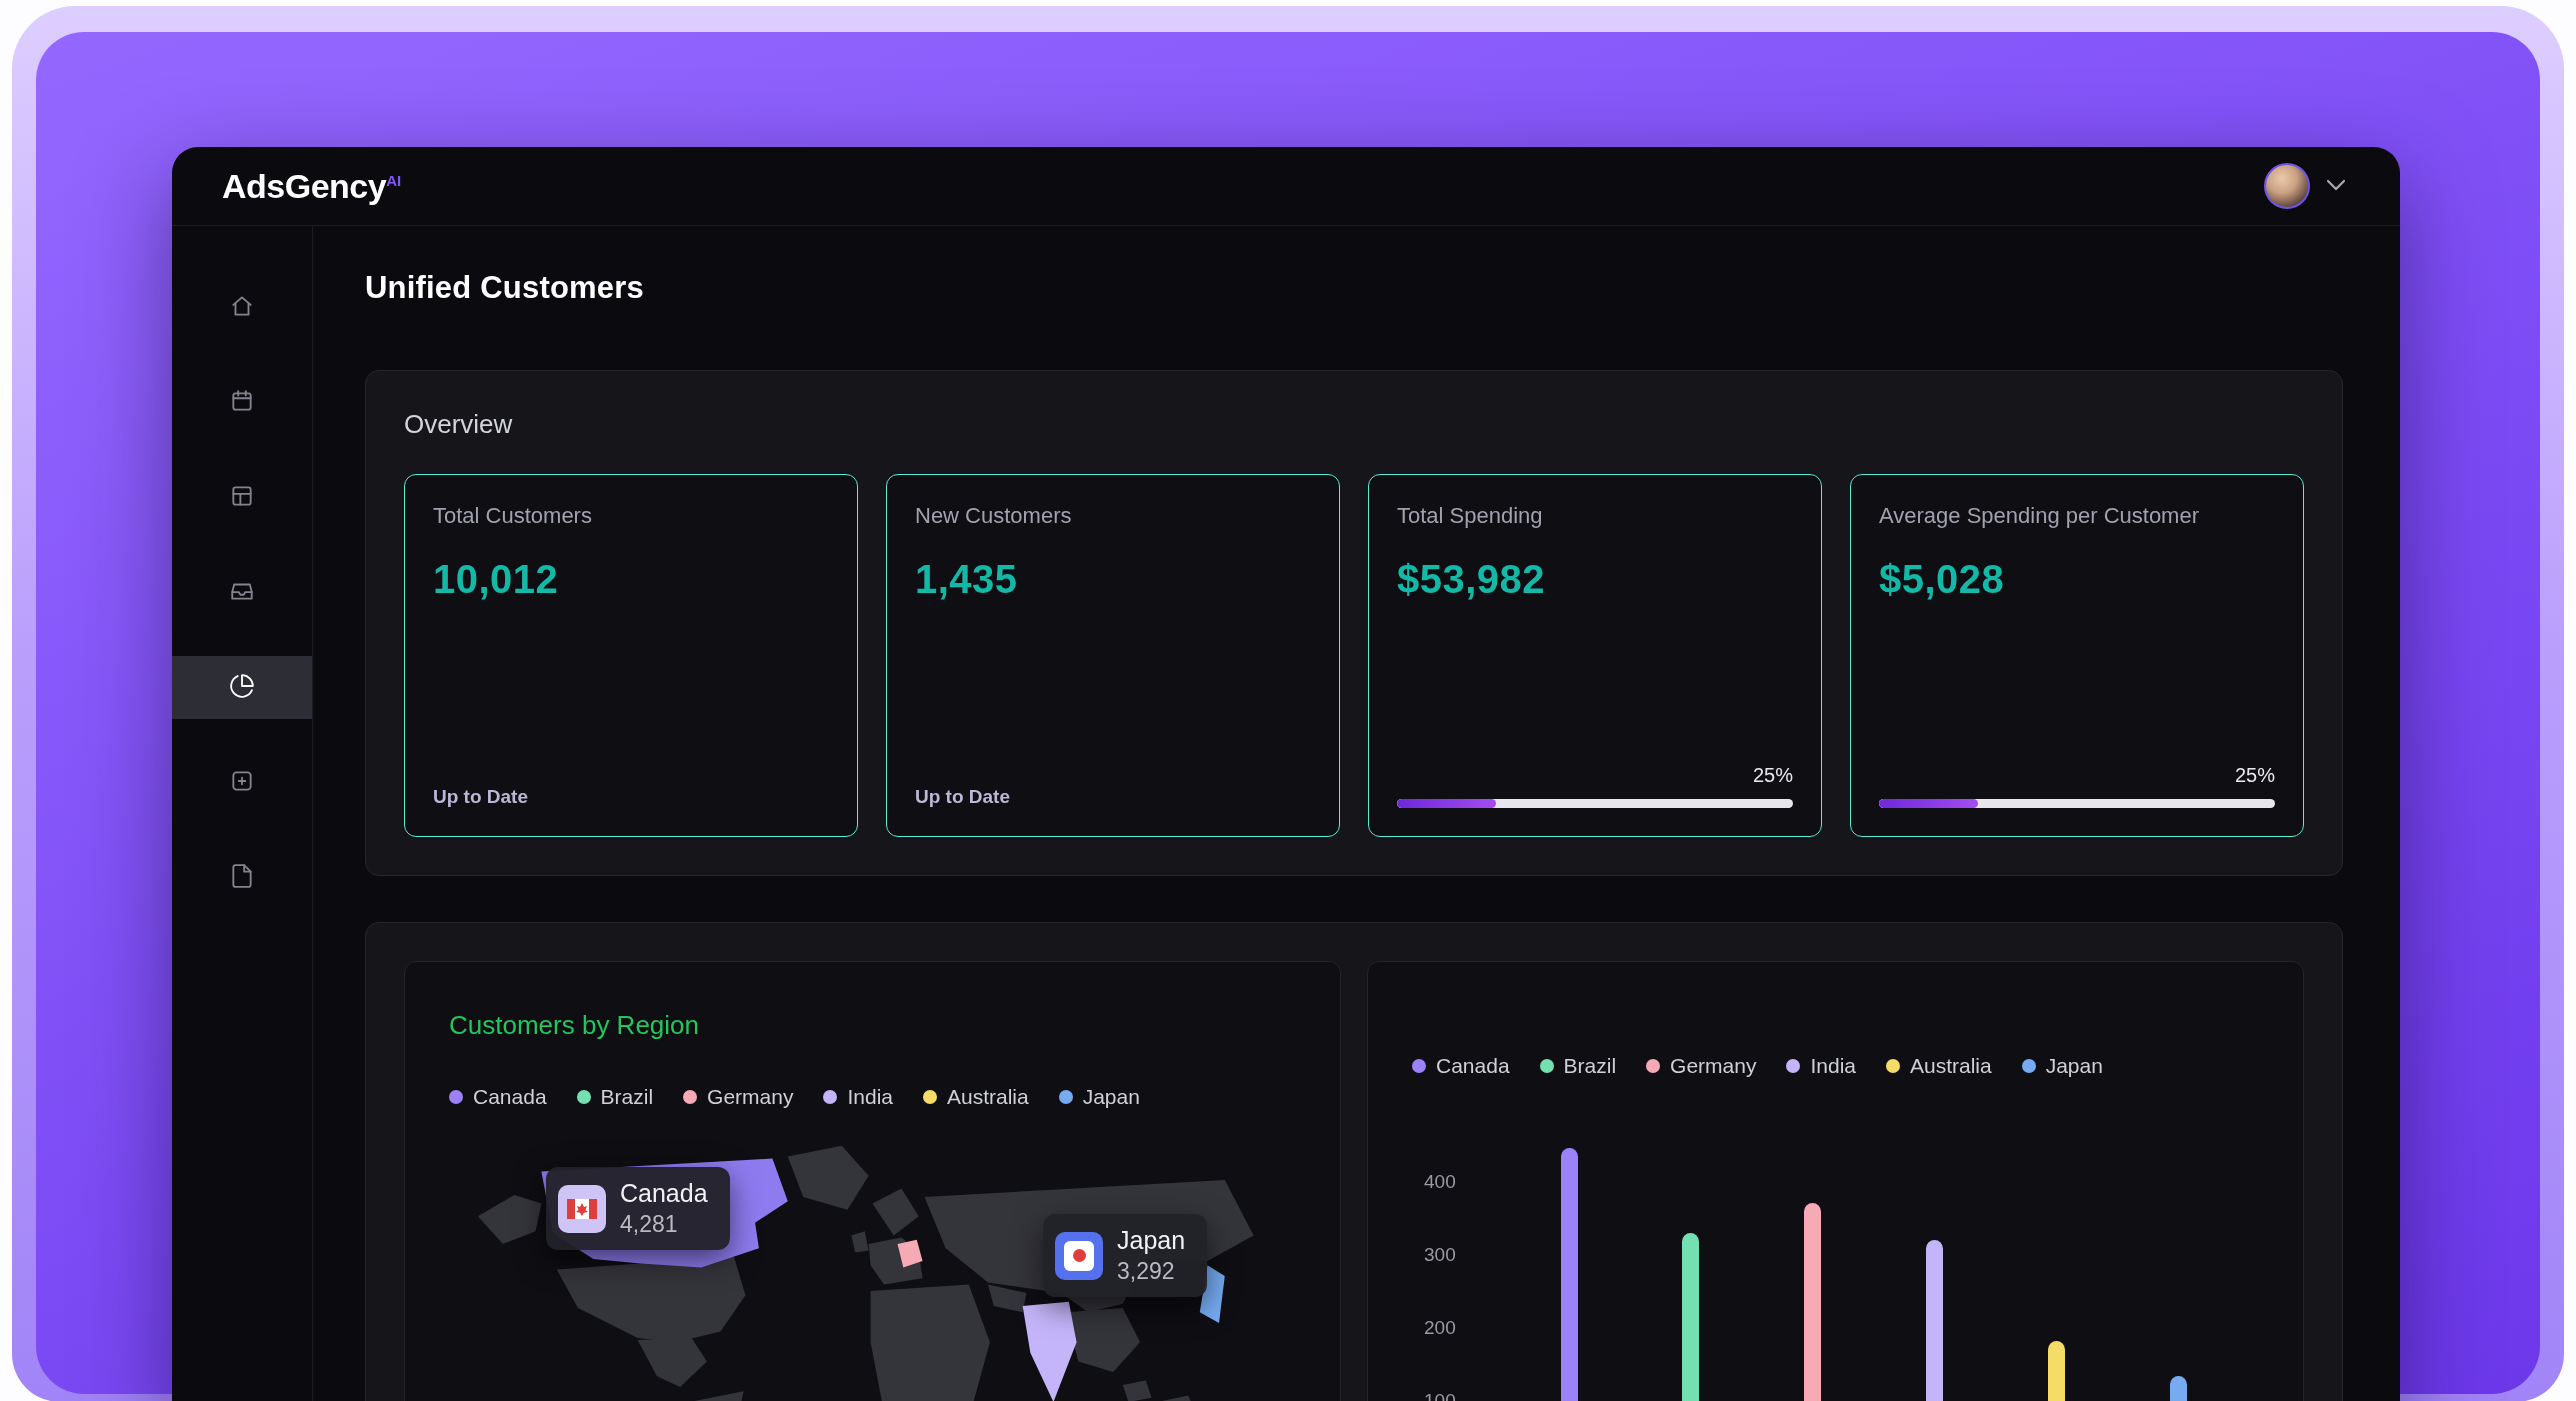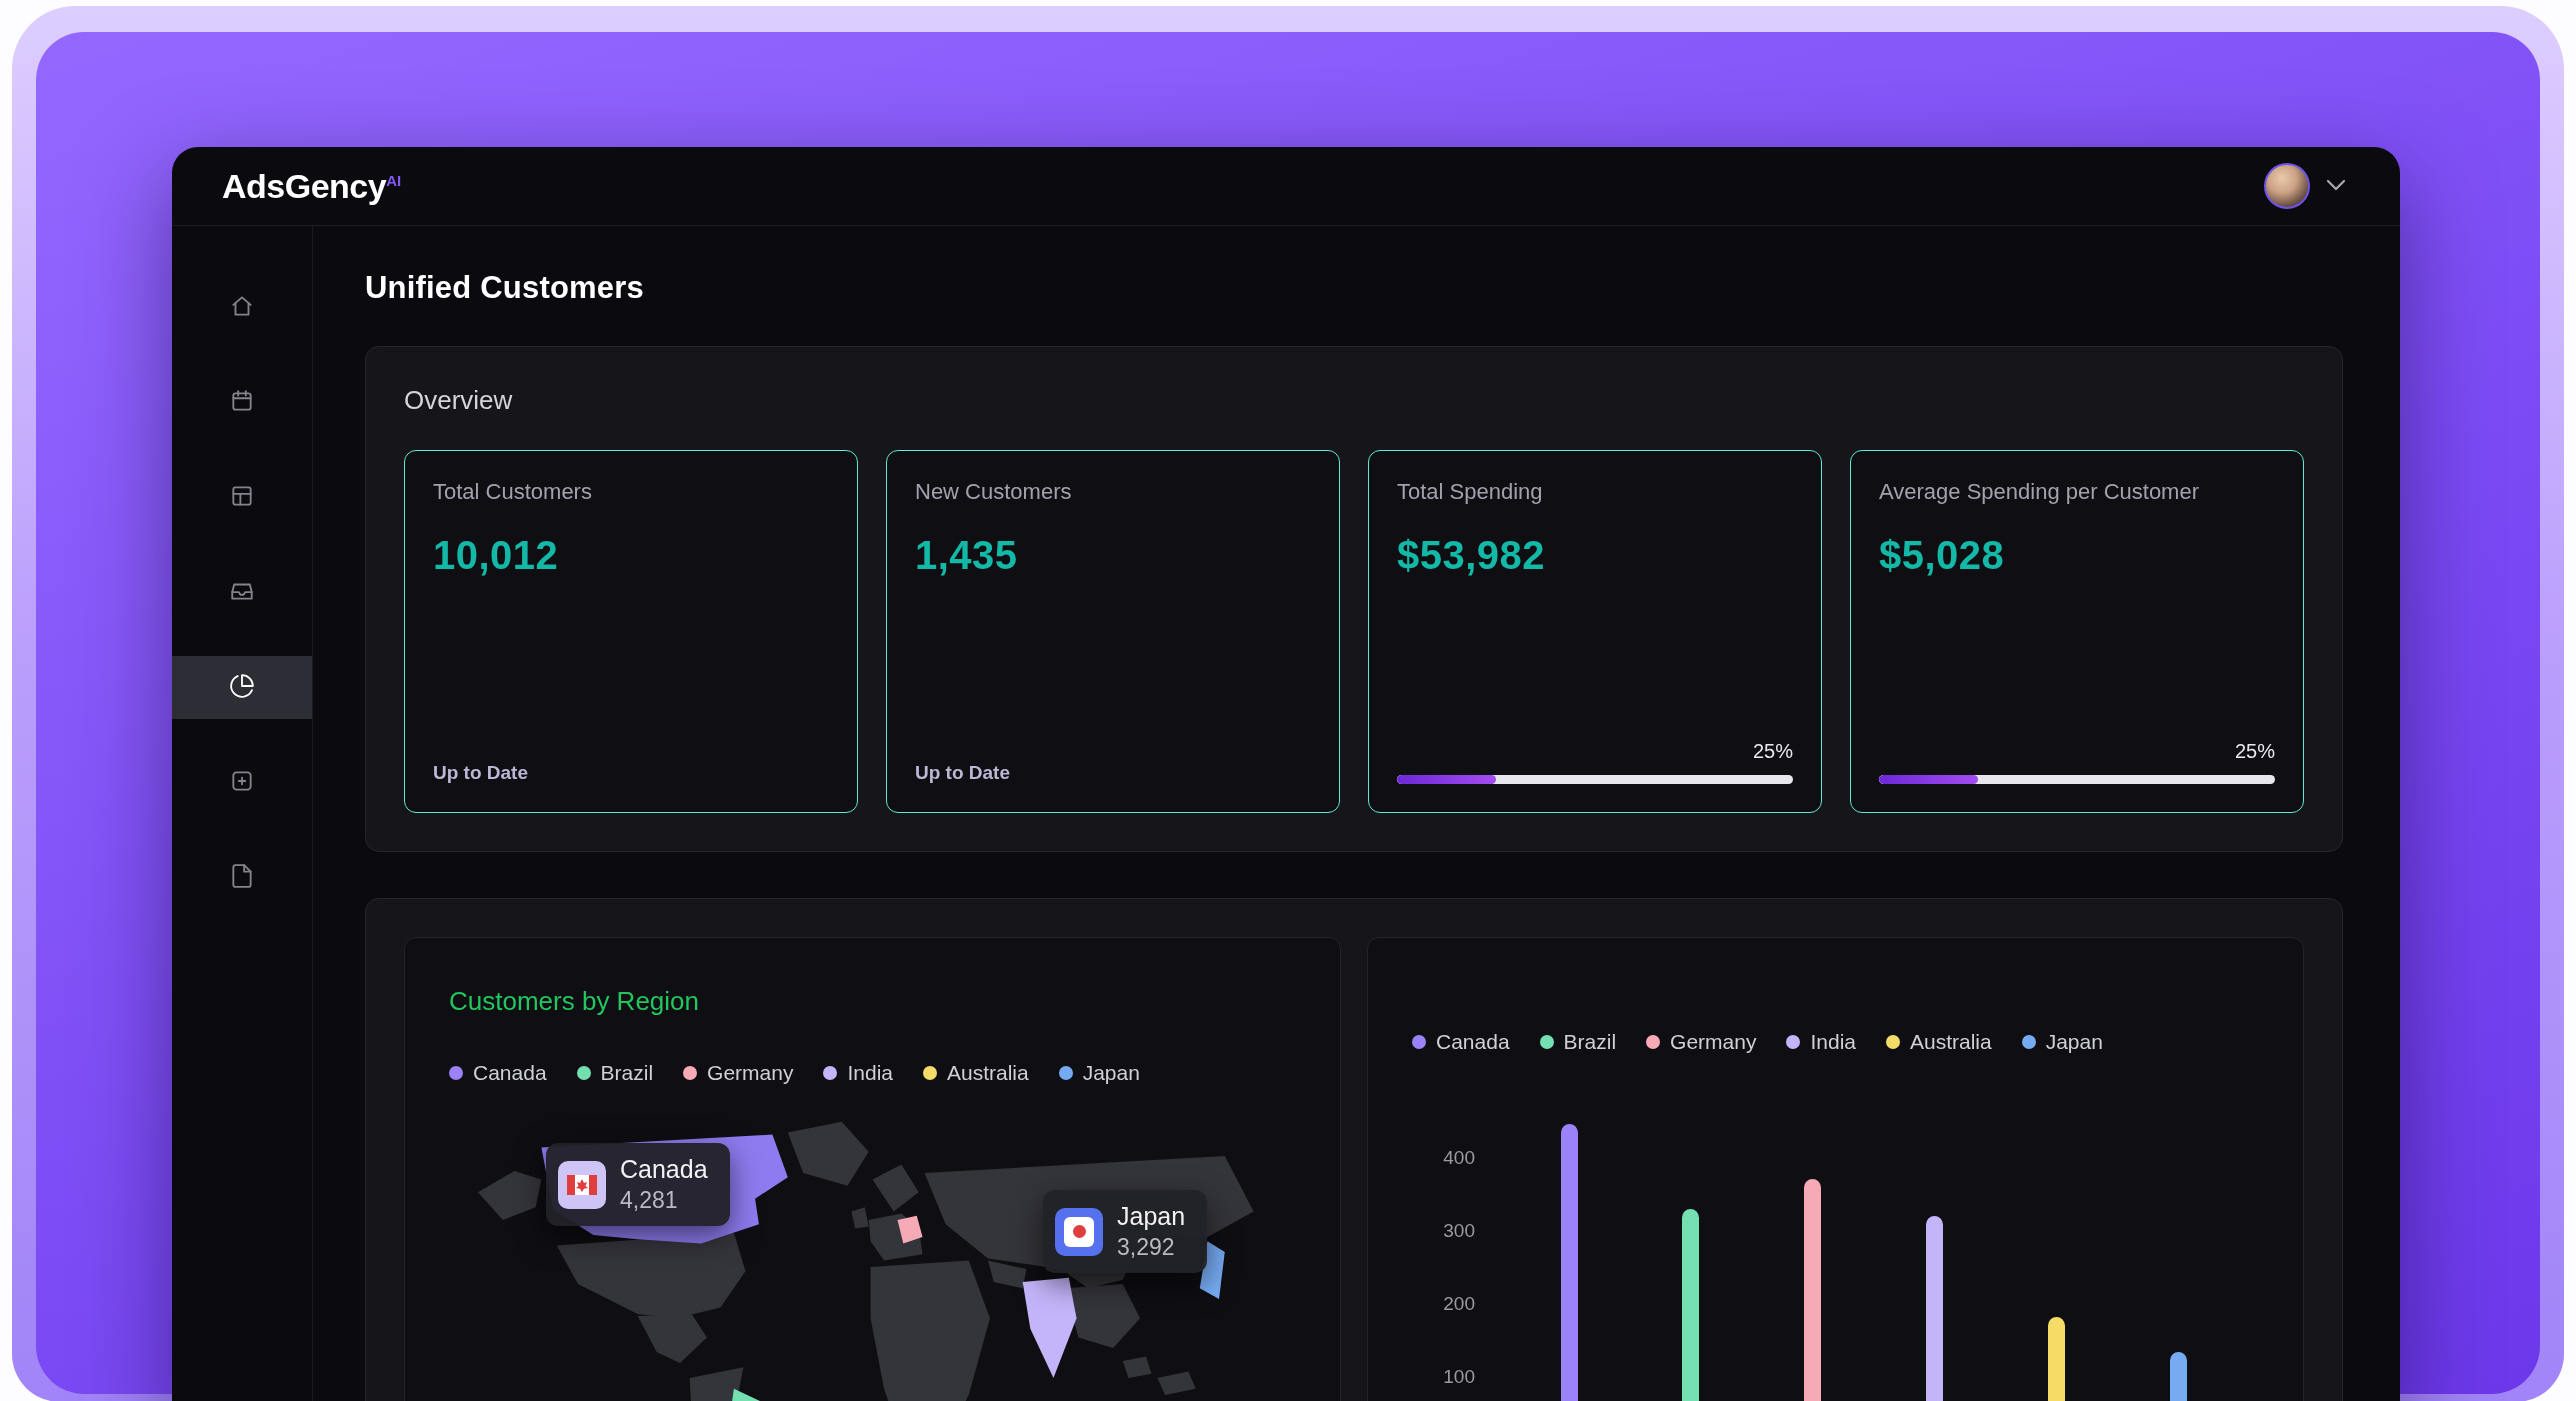--- a/index.html
+++ b/index.html
@@ -53,21 +53,21 @@
   .side-item svg{ stroke:#84848e; fill:none; stroke-width:1.7; stroke-linecap:round; stroke-linejoin:round; }
   .side-item.active{ background:#2d2d35; }
   .side-item.active svg{ stroke:#ffffff; }
 
   
   main{ flex:1; padding:36px 57px 0 52px; }
   .page-title{ font-size:31px; font-weight:bold; color:#ffffff; margin-top:8px; letter-spacing:0.2px; }
 
   .panel{
     background:#15151a; border:1px solid #26262c; border-radius:14px;
-    margin-top:40px; padding:38px;
+    margin-top:64px; padding:38px;
   }
   .panel-title{ font-size:26px; color:#d3d5da; }
 
   .stats{ display:grid; grid-template-columns:repeat(4,1fr); gap:28px; margin-top:34px; }
   .stat-card{
     background:#0e0e13; border:1px solid #5eead4; border-radius:12px;
     padding:28px; height:363px; display:flex; flex-direction:column;
   }
   .stat-label{ font-size:22px; color:#a2a2ae; }
   .stat-value{ font-size:40px; font-weight:bold; color:#14b8a6; margin-top:28px; letter-spacing:0.5px; }
@@ -101,21 +101,21 @@
   .flag-tile{ width:48px; height:48px; border-radius:10px; display:flex; align-items:center; justify-content:center; }
   .flag-tile-ca{ background:#cfc4f6; }
   .flag-tile-jp{ background:#5671ee; }
   .jp-inner{ width:30px; height:30px; background:#ffffff; border-radius:6px; display:flex; align-items:center; justify-content:center; }
   .jp-dot{ width:13px; height:13px; border-radius:50%; background:#e03d3d; }
   .tt-country{ display:block; font-size:25px; color:#f2f2f5; }
   .tt-value{ display:block; font-size:23px; color:#b9bac2; margin-top:3px; }
 
   
   .chart{ position:relative; height:614px; margin-top:40px; }
-  .chart-tick{ position:absolute; left:0; width:63px; text-align:right; font-size:19px; color:#9a9aa4; }
+  .chart-tick{ position:absolute; left:12px; width:63px; font-size:19px; color:#9a9aa4; }
   .chart-bar{ position:absolute; width:17px; border-radius:9px; }
 </style>
 </head>
 <body>
 
 <div class="frame-outer"></div>
 <div class="frame-inner"></div>
 
 <div class="window">
 

